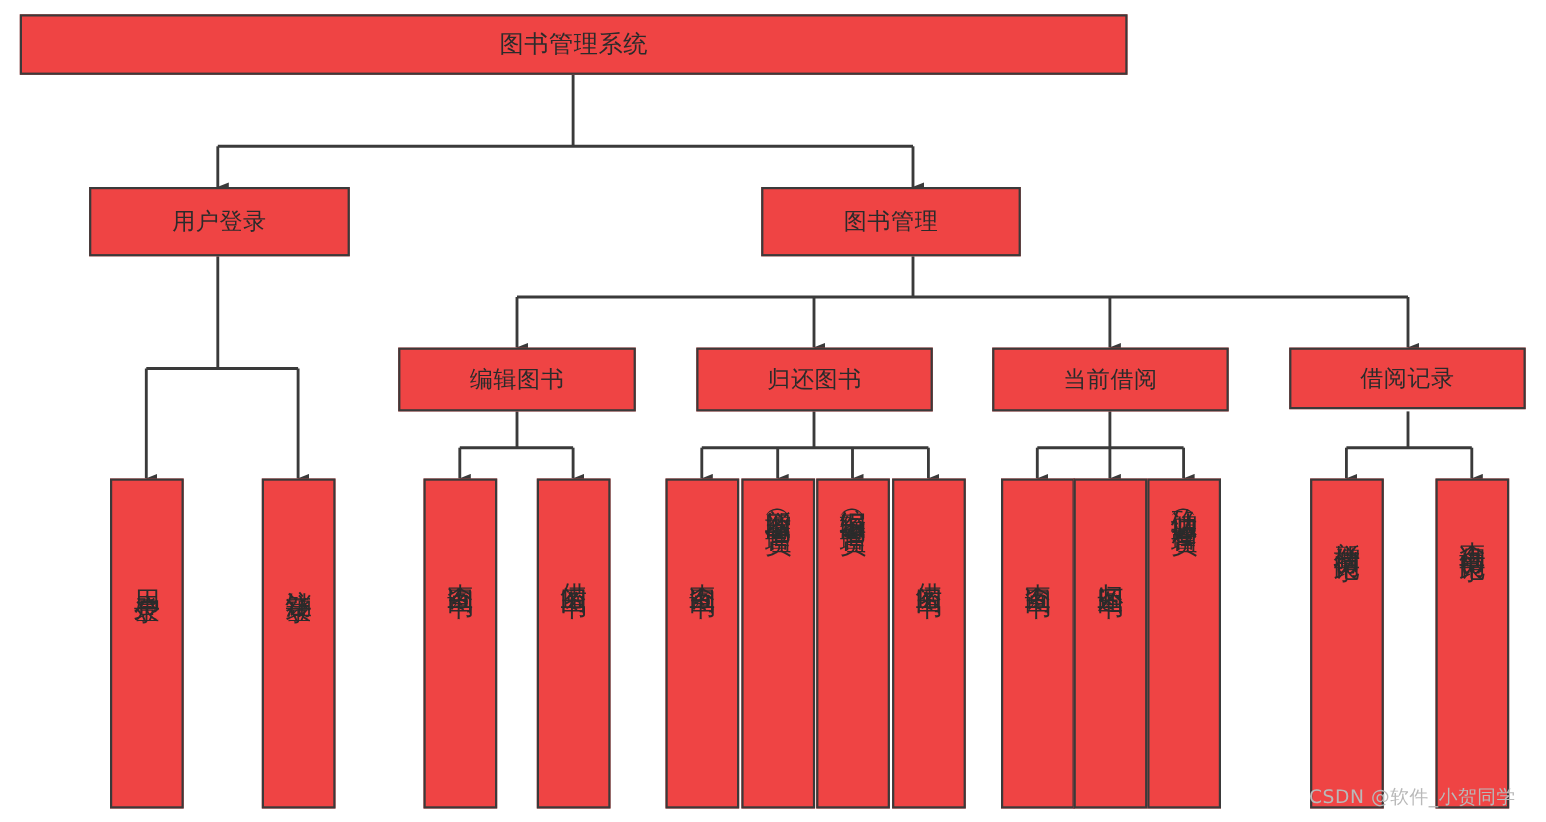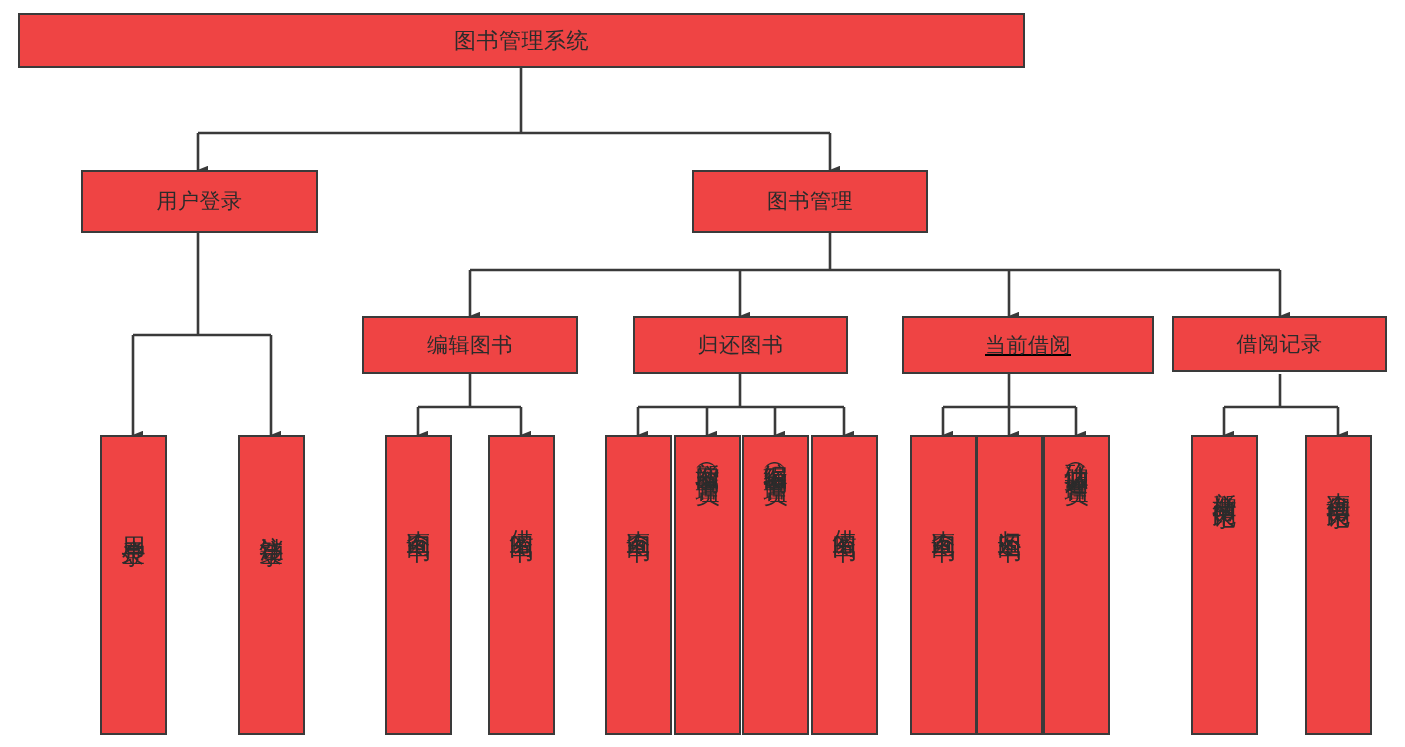--- a/index.html
+++ b/index.html
@@ -149,21 +149,21 @@
   </div>
 
   <div class="node-box node-horizontal" style="left:362px; top:316px; width:216px; height:58px;">
     <span class="node-label">编辑图书</span>
   </div>
 
   <div class="node-box node-horizontal" style="left:633px; top:316px; width:215px; height:58px;">
     <span class="node-label">归还图书</span>
   </div>
 
-  <div class="node-box node-horizontal" style="left:902px; top:316px; width:252px; height:58px;text-decoration:underline;">
+  <div class="node-box node-horizontal" style="left:902px; top:316px; width:215px; height:58px;">
     <span class="node-label">当前借阅</span>
   </div>
 
   <div class="node-box node-horizontal" style="left:1172px; top:316px; width:215px; height:56px;">
     <span class="node-label">借阅记录</span>
   </div>
 
   <div class="node-box node-vertical" style="left:100px; top:435px; width:67px; height:300px; padding-top:80px;">
     <span class="node-label">用户登录</span>
   </div>
@@ -209,14 +209,15 @@
   </div>
 
   <div class="node-box node-vertical" style="left:1191px; top:435px; width:67px; height:300px; padding-top:36px;">
     <span class="node-label">新增借阅记录</span>
   </div>
 
   <div class="node-box node-vertical" style="left:1305px; top:435px; width:67px; height:300px; padding-top:36px;">
     <span class="node-label">查询借阅记录</span>
   </div>
 
+  <div class="watermark" style="left:1190px; top:713px;">CSDN @软件_小贺同学</div>
 
 </div>
 
 </body></html>

